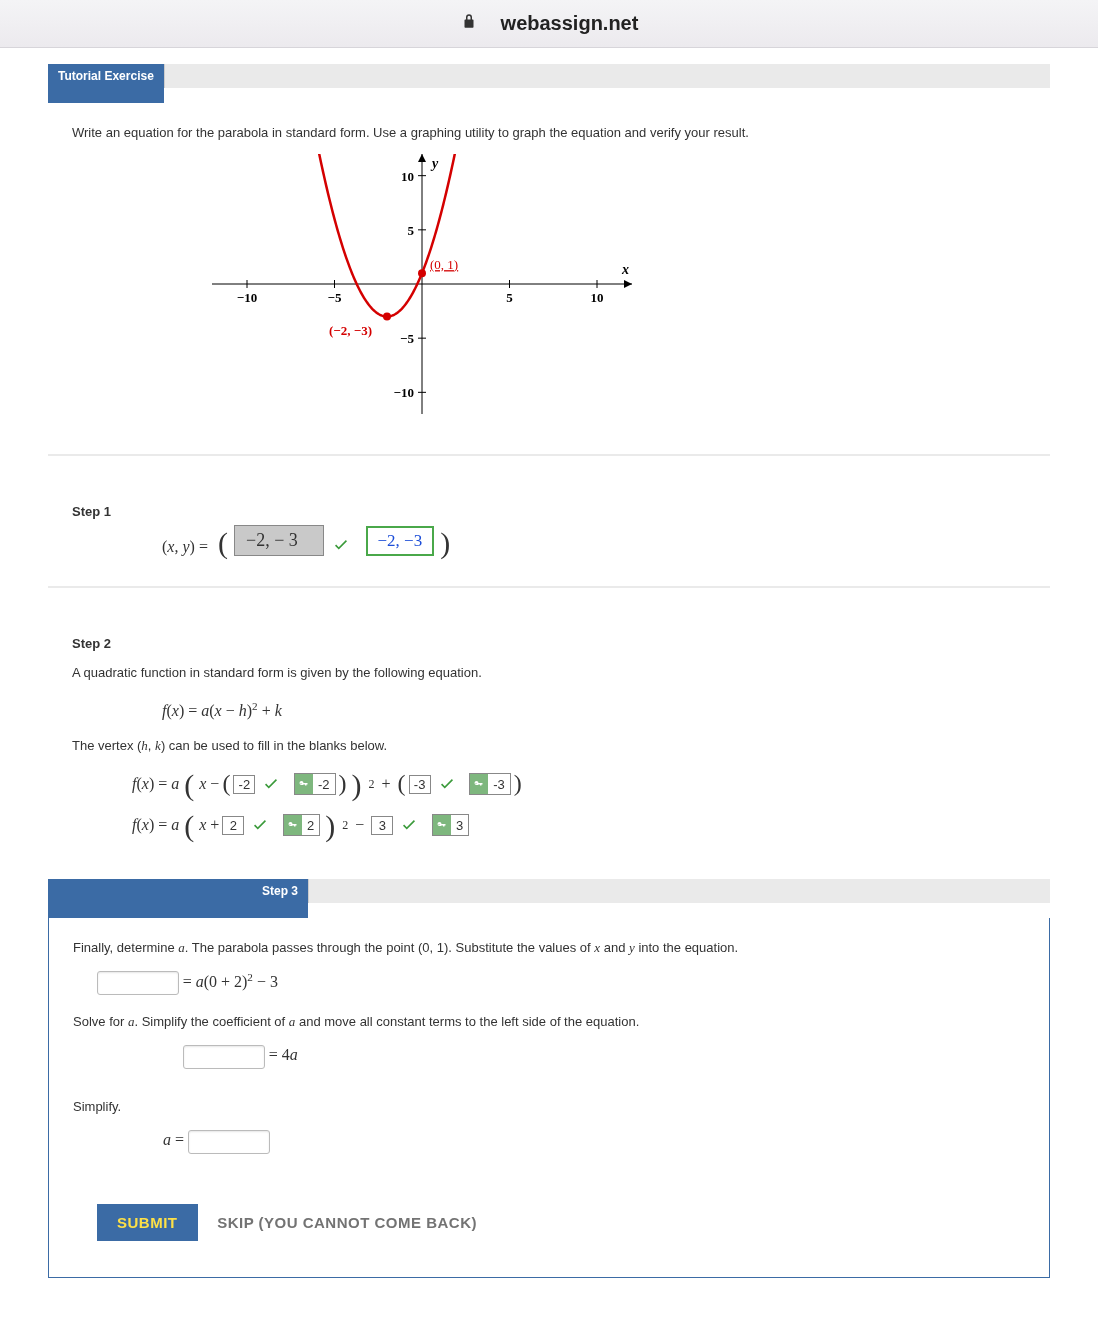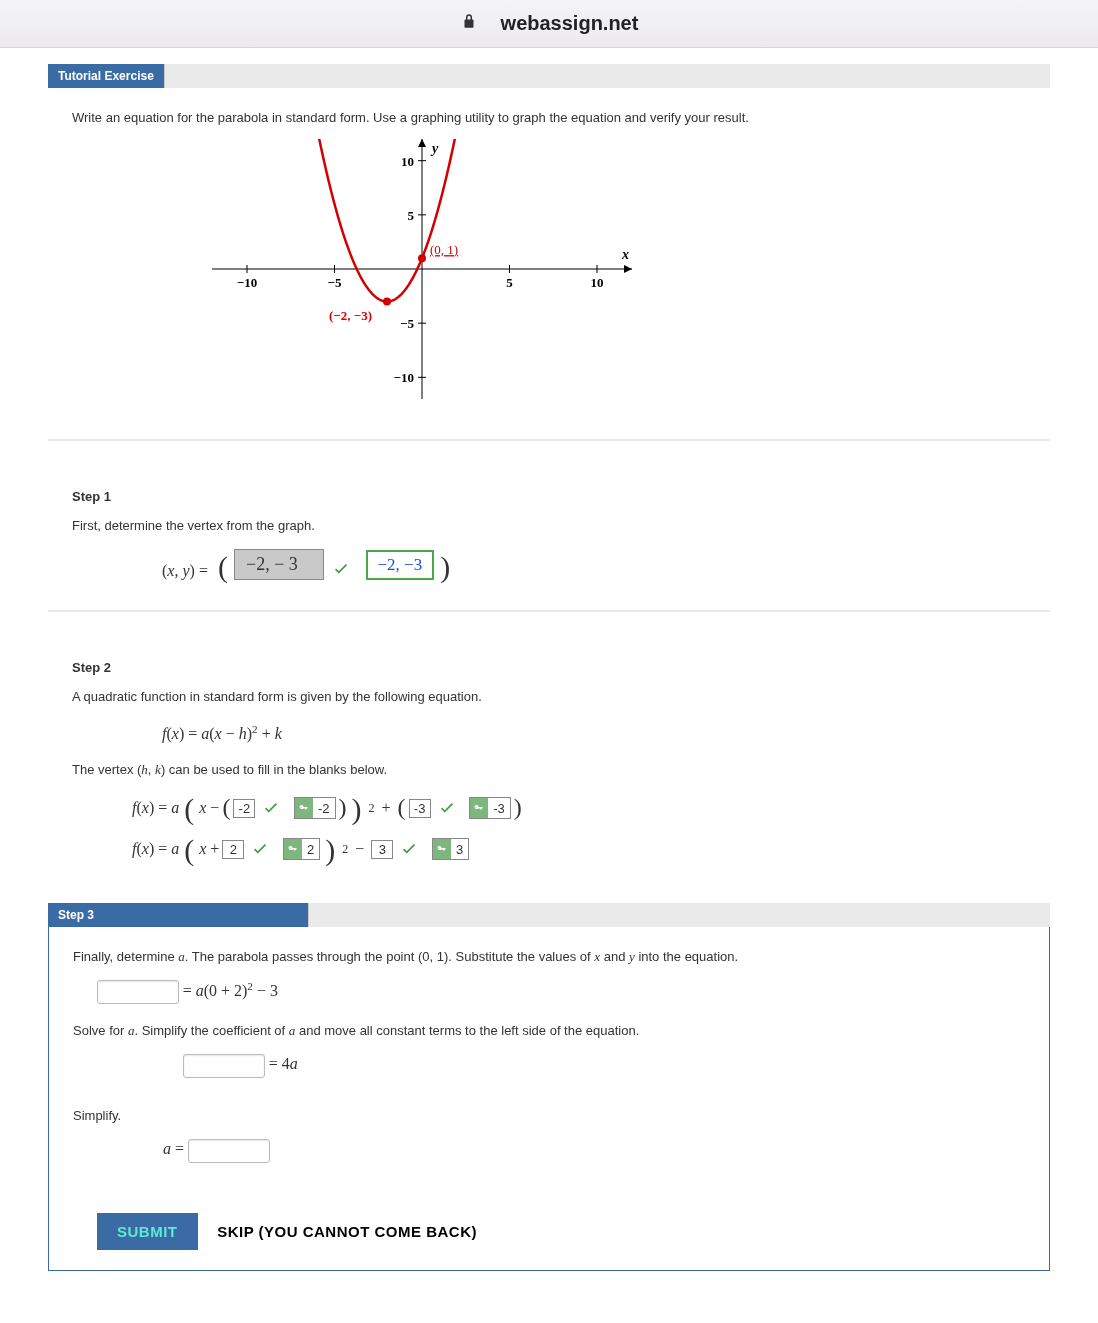--- a/index.html
+++ b/index.html
@@ -31,22 +31,23 @@
   .tutorial-header {
     display:flex;
     margin-top:8px;
   }
   .blue-bar {
     background: #3b6ba5;
     color: #fff;
     font-weight: bold;
     padding: 4px 10px;
     font-size: 12px;
-    height:24px;
+    height:39px;
     line-height:16px;
+    text-align:right;
   }
   .gray-rest {
     flex:1;
     height:24px;
     background:#eaeaea;
     border-left:1px solid #ccc;
   }
   .gray-full {
     height: 2px;
     background: #eaeaea;
@@ -153,49 +154,49 @@
   .eq-row {
     margin: 14px 0 14px 60px;
     display:flex;
     align-items:center;
     flex-wrap:nowrap;
     gap:3px;
   }
   .step3-box {
     border: 1px solid #3b6ba5;
     border-top: none;
-    padding-bottom: 12px;
+    padding-bottom: 28px;
   }
   .step3-header {
     display:flex;
   }
   .input-empty {
     display:inline-block;
     border: 1px solid #bbb;
     border-radius: 3px;
     background:#fff;
     width: 82px;
     height: 24px;
     vertical-align: middle;
     box-shadow: inset 0 1px 2px rgba(0,0,0,.1);
   }
   .btn-submit {
     display:inline-block;
     background:#3b6ba5;
-    color:#5eead4;
+    color:#fde047;
     font-weight:bold;
     font-size:15px;
     padding:10px 20px;
     border:none;
     letter-spacing:0.5px;
     cursor:pointer;
   }
   .btn-skip {
     display:inline-block;
-    color:#000000;
+    color:#737373;
     font-weight:bold;
     font-size:15px;
     padding:10px 16px;
     background:none;
     border:none;
     letter-spacing:0.5px;
     cursor:pointer;
   }
   .para { margin:12px 0; line-height:1.6; }
 </style>
@@ -252,21 +253,20 @@
             <text x="218" y="115.16666666666669" font-size="13" fill="#d40000" font-family="Times New Roman" text-decoration="underline">(0, 1)</text>
             <text x="117" y="180.5" font-size="13" fill="#d40000" font-family="Times New Roman" font-weight="bold">(−2, −3)</text>
           </svg>
       </div>
     </div>
 
     <div class="gray-full"></div>
 
     <div class="section-body">
       <div class="step-label">Step 1</div>
-      <p class="indent para">First, determine the vertex from the graph.</p>
       <div class="indent" style="margin-left:90px; display:flex; align-items:flex-end; gap:4px;">
         <span class="eq">(<span class="var">x</span>,&nbsp;<span class="var">y</span>)&nbsp;=&nbsp;</span>
         <span class="big-paren">(</span>
         <span class="gray-input-box">−2, − 3</span>
         <span class="check-icon">
           <svg viewBox="0 0 24 24" fill="#3a9a3a">
               <path d="M9 16.2l-3.5-3.5L4 14.2 9 19.2 20 8.2l-1.5-1.5z"></path>
             </svg>
         </span>
         &nbsp;

